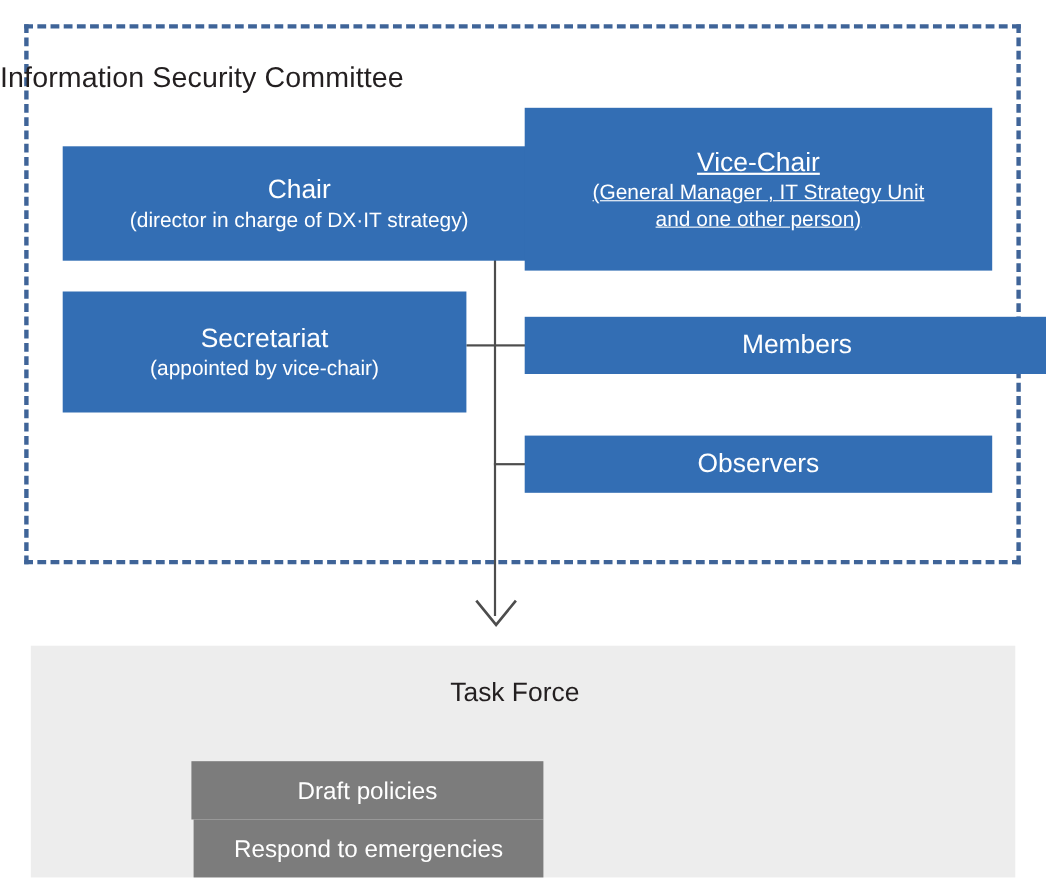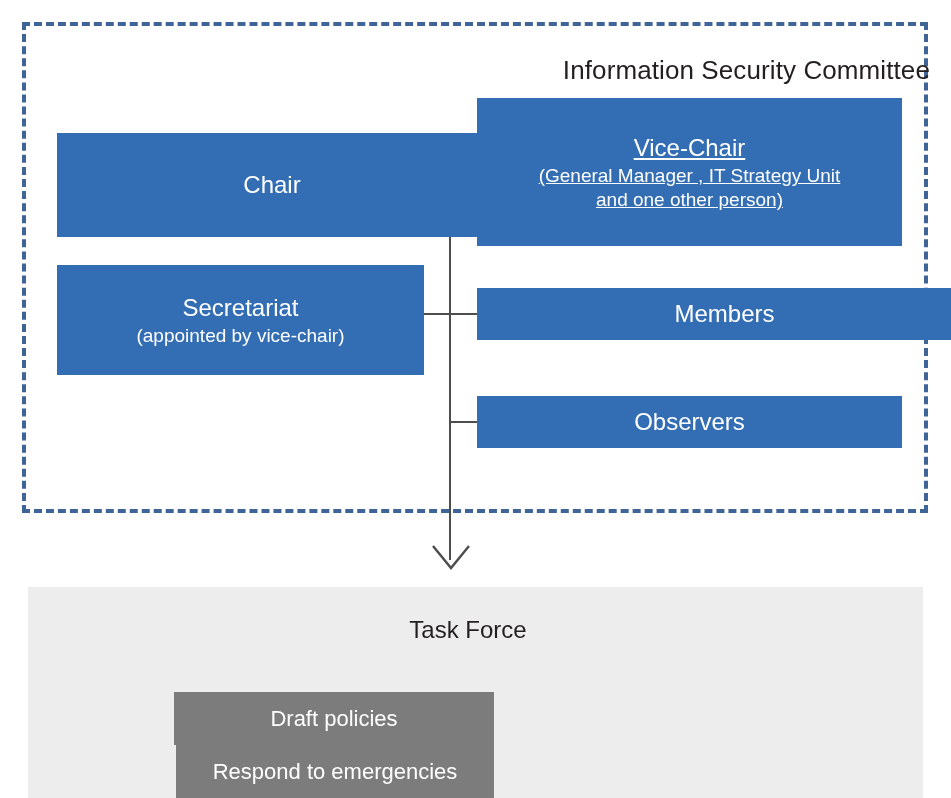--- a/index.html
+++ b/index.html
@@ -29,21 +29,21 @@
     border: 4px dashed #3f6498;
     box-sizing: border-box;
     background: transparent;
   }
 
   .committee-title {
     position: absolute;
     left: 0;
     top: 55px;
     width: 930px;
-    text-align: right;
+    text-align: left;
     font-size: 26px;
     color: #231f20;
     letter-spacing: 0.1px;
   }
 
   
   .node {
     position: absolute;
     background: #336EB4;
     color: #ffffff;
@@ -156,20 +156,21 @@
   <div class="line h-obs"></div>
 
   <div class="arrow-head">
     <svg width="42" height="36" viewBox="0 0 42 36">
       <polyline points="3,3 21,25 39,3" fill="none" stroke="#4d4d4d" stroke-width="2.4"></polyline>
     </svg>
   </div>
 
   <div class="node" id="node-chair">
     <div class="node-title">Chair</div>
+    <div class="node-sub">(director in charge of DX·IT strategy)</div>
   </div>
 
   <div class="node" id="node-secretariat">
     <div class="node-title">Secretariat</div>
     <div class="node-sub">(appointed by vice-chair)</div>
   </div>
 
   <div class="node" id="node-vicechair">
     <div class="node-title">Vice-Chair</div>
     <div class="node-sub">

